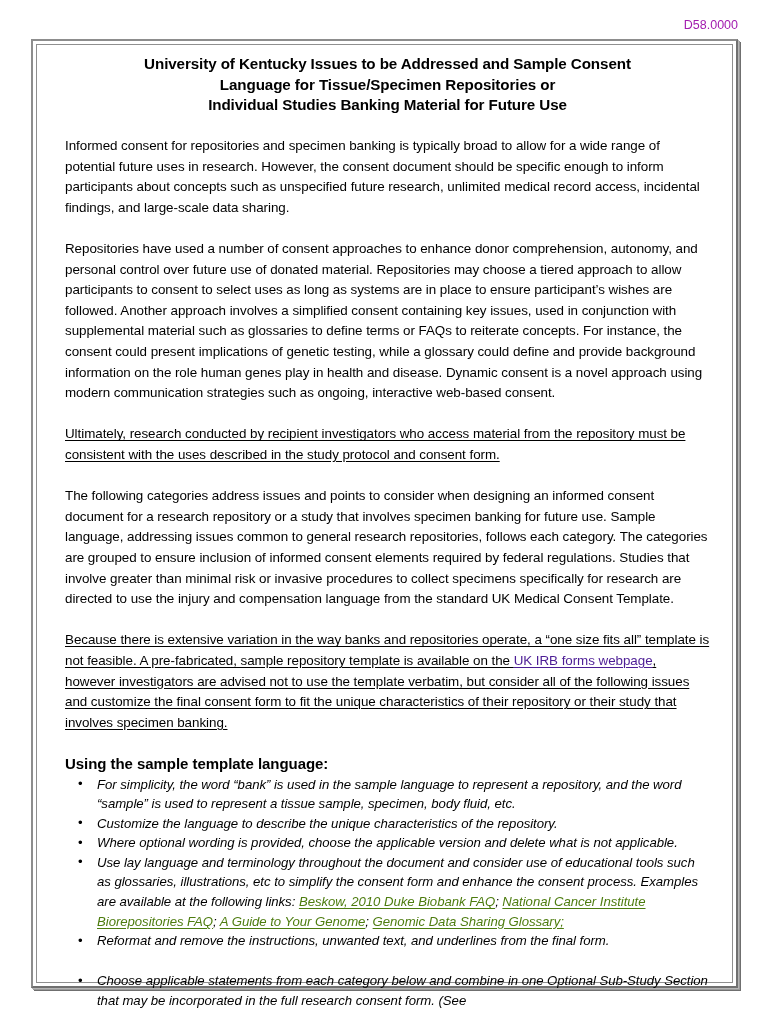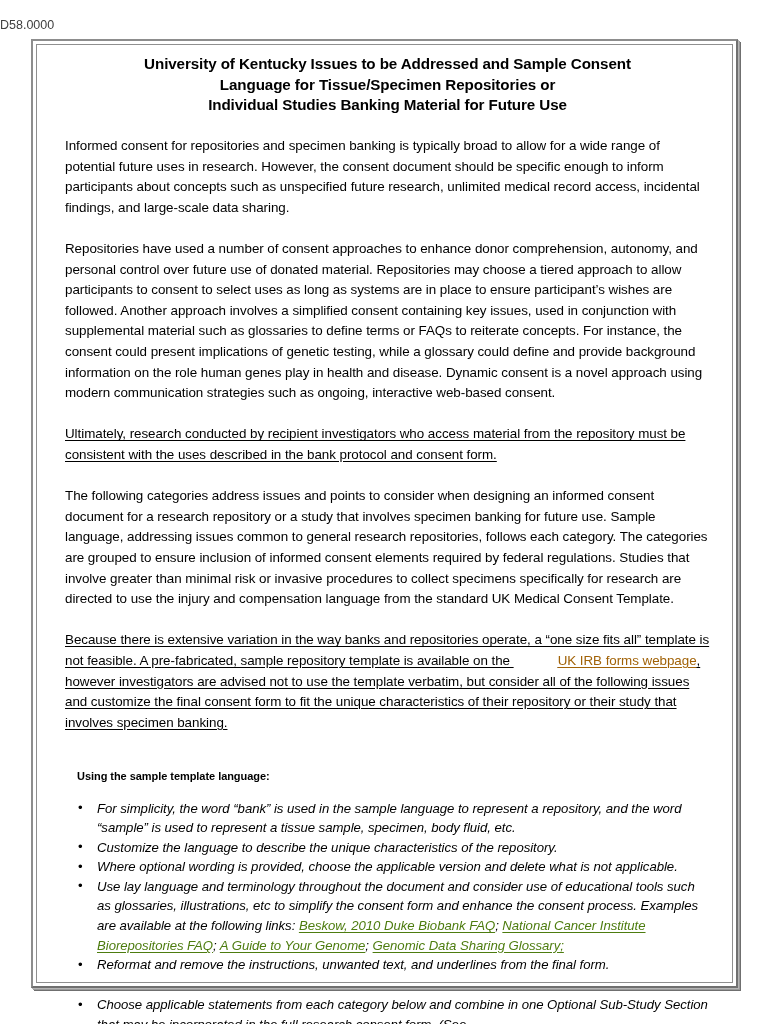--- a/index.html
+++ b/index.html
@@ -16,23 +16,24 @@
     overflow: hidden;
     position: relative;
   }
 
   
   .doc-header {
     position: absolute;
     top: 18px;
     left: 0;
     width: 738px;
+    text-align: right;
     font-size: 12.5px;
     line-height: 14px;
-    color: #404040;
+    color: #a21caf;
   }
 
   
   .page-frame {
     position: absolute;
     top: 39px;
     left: 31px;
     width: 707px;
     height: 949px;
     box-sizing: border-box;
@@ -96,24 +97,24 @@
   p.u-par {
     font-size: 13.4px;
     line-height: 20.6px;
     margin: 0;
     text-decoration: underline;
     text-underline-offset: 2px;
     letter-spacing: -0.05px;
   }
 
   h2.sec-head {
-    font-size: 11px;
+    font-size: 15px;
     font-weight: bold;
     line-height: 20.6px;
-    margin: 12px;
+    margin: 0;
     letter-spacing: -0.05px;
   }
 
   ul.blist {
     list-style: none;
     margin: 0;
     padding: 0;
   }
   ul.blist > li {
     position: relative;
@@ -132,21 +133,21 @@
     font-style: normal;
     font-size: 13.2px;
     line-height: 19.6px;
   }
 
   a.doclink {
     color: #4d7c0f;
     text-decoration: underline;
     text-underline-offset: 1.5px;
   }
-  .u-par a.doclink { color: #a16207; margin-left: 44px; }
+  .u-par a.doclink { color: #4c1d95; }
 </style>
 </head>
 <body>
 
 <div class="doc-header">
   <span>D58.0000</span>
 </div>
 
 <div class="page-frame">
   <div class="page-inner"></div>
@@ -163,21 +164,21 @@
       <div class="gap-lg"></div>
 
       <p class="body-par">Informed consent for repositories and specimen banking is typically broad to allow for a wide range of potential future uses in research. However, the consent document should be specific enough to inform participants about concepts such as unspecified future research, unlimited medical record access, incidental findings, and large-scale data sharing.</p>
 
       <div class="gap-md"></div>
 
       <p class="body-par">Repositories have used a number of consent approaches to enhance donor comprehension, autonomy, and personal control over future use of donated material. Repositories may choose a tiered approach to allow participants to consent to select uses as long as systems are in place to ensure participant’s wishes are followed. Another approach involves a simplified consent containing key issues, used in conjunction with supplemental material such as glossaries to define terms or FAQs to reiterate concepts. For instance, the consent could present implications of genetic testing, while a glossary could define and provide background information on the role human genes play in health and disease.   Dynamic consent is a novel approach using modern communication strategies such as ongoing, interactive web-based consent.</p>
 
       <div class="gap-md"></div>
 
-      <p class="u-par">Ultimately, research conducted by recipient investigators who access material from the repository must be consistent with the uses described in the bank protocol and consent form.</p>
+      <p class="u-par">Ultimately, research conducted by recipient investigators who access material from the repository must be consistent with the uses described in the study protocol and consent form.</p>
 
       <div class="gap-md"></div>
 
       <p class="body-par">The following categories address issues and points to consider when designing an informed consent document for a research repository or a study that involves specimen banking for future use. Sample language, addressing issues common to general research repositories, follows each category.  The categories are grouped to ensure inclusion of informed consent elements required by federal regulations.  Studies that involve greater than minimal risk or invasive procedures to collect specimens specifically for research are directed to use the injury and compensation language from the standard UK Medical Consent Template.</p>
 
       <div class="gap-md"></div>
 
       <p class="u-par"><span>Because there is extensive variation in the way banks and repositories operate, a “one size fits all” template is not feasible.  A pre-fabricated, sample repository template is available on the </span><a class="doclink" href="#">UK IRB forms webpage</a><span>, however investigators are advised not to use the template verbatim, but consider all of the following issues and customize the final consent form to fit the unique characteristics of their repository or their study that involves specimen banking.</span></p>
 
       <div class="gap-md"></div>

